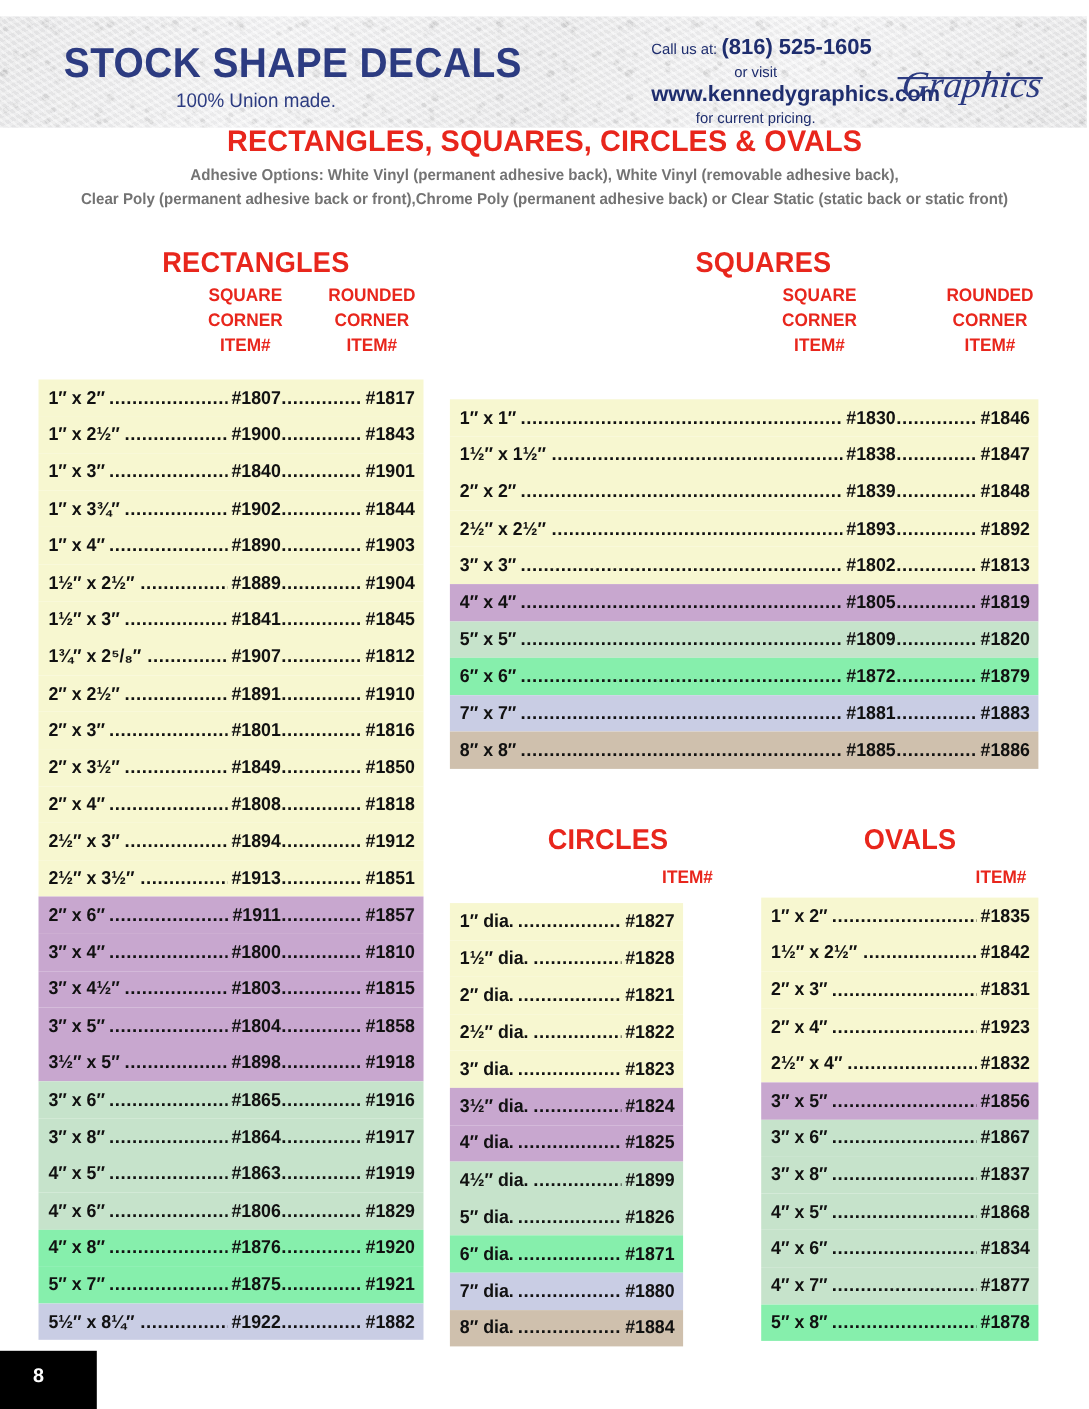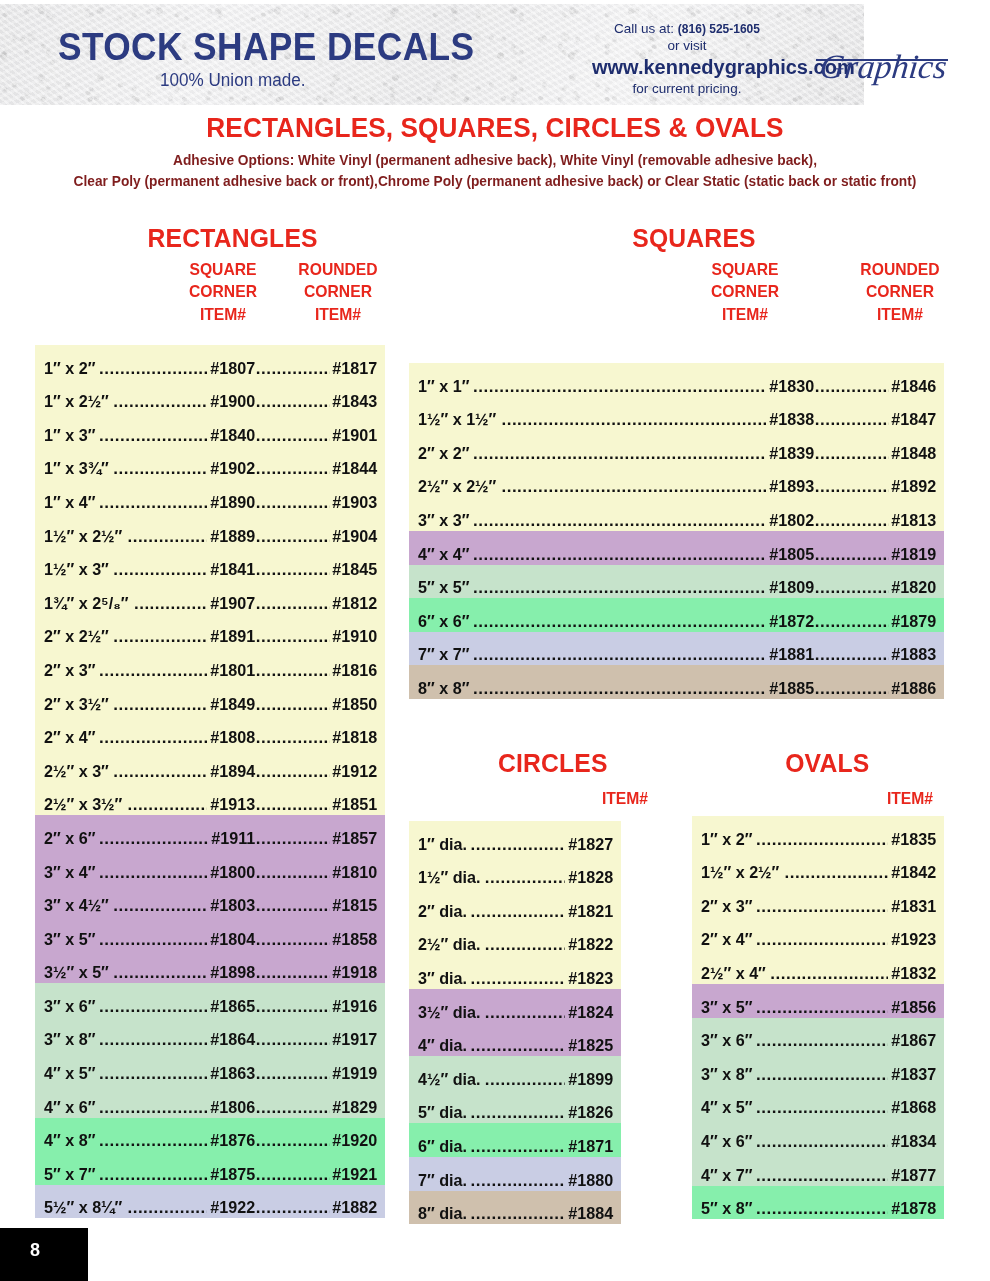--- a/index.html
+++ b/index.html
@@ -6,21 +6,21 @@
   body{
     width:990px;height:1281px;
     background:#ffffff;
     font-family:"Liberation Sans", sans-serif;
     position:relative;
     overflow:hidden;
   }
 
   
   .header-band{
-    position:absolute;left:0;top:4px;width:864px;height:101px;
+    position:absolute;left:0;top:15px;width:988px;height:101px;
     background:
       radial-gradient(circle at 12% 30%, rgba(150,150,150,.20) 0 2px, transparent 3px),
       radial-gradient(circle at 27% 72%, rgba(140,140,140,.18) 0 2px, transparent 3px),
       radial-gradient(circle at 44% 18%, rgba(150,150,150,.16) 0 2px, transparent 3px),
       radial-gradient(circle at 61% 60%, rgba(140,140,140,.18) 0 2px, transparent 3px),
       radial-gradient(circle at 78% 35%, rgba(150,150,150,.14) 0 2px, transparent 3px),
       radial-gradient(circle at 92% 80%, rgba(130,130,130,.20) 0 2px, transparent 3px),
       radial-gradient(circle at 5% 85%, rgba(130,130,130,.22) 0 3px, transparent 4px),
       radial-gradient(circle at 35% 45%, rgba(160,160,160,.12) 0 4px, transparent 5px),
       radial-gradient(circle at 70% 10%, rgba(120,120,120,.16) 0 3px, transparent 4px),
@@ -46,21 +46,21 @@
   .hdr-sub{
     position:absolute;left:160px;top:66px;z-index:3;
     font-size:18px;color:#2c3b81;white-space:nowrap;
     transform:scaleX(.95);transform-origin:left center;
   }
   .hdr-contact{
     position:absolute;left:592px;top:16px;width:190px;z-index:3;
     text-align:center;color:#1e2d6e;line-height:1.28;
   }
   .hdr-contact div{white-space:nowrap;font-size:13.5px;}
-  .hdr-contact .l1 b{font-size:12px;}
+  .hdr-contact .l1 b{font-size:20px;}
   .hdr-contact .l3{font-weight:bold;font-size:20px;}
   .logo{
     position:absolute;left:790px;top:14px;z-index:3;width:160px;height:76px;
   }
   .logo .k1{
     font-family:"Liberation Serif", serif;
     font-size:31px;color:#2c3b81;letter-spacing:.5px;
     position:absolute;left:0;top:0;white-space:nowrap;
   }
   .logo .k1 .cap{font-size:41px;}
@@ -75,40 +75,40 @@
   }
 
   
   .main-title{
     position:absolute;left:0;top:113px;width:990px;text-align:center;
     font-size:27px;font-weight:bold;color:#e8261c;letter-spacing:.1px;
     transform:scaleX(.97);
   }
   .adhesive{
     position:absolute;left:0;top:150px;width:990px;text-align:center;
-    color:#7f1d1d;line-height:1.5;
+    color:#737373;line-height:1.5;
   }
   .adhesive .ln{font-size:14.3px;font-weight:bold;white-space:nowrap;transform:scaleX(.96);display:block;}
 
   
   .sec-head{
     position:absolute;font-size:26px;font-weight:bold;color:#e8261c;
     letter-spacing:.2px;transform:scaleX(.95);white-space:nowrap;
   }
   .colhead{
     position:absolute;font-size:16.5px;font-weight:bold;color:#e8261c;
     line-height:1.36;text-align:center;width:110px;
     transform:scaleX(.95);
   }
   .colhead.one{line-height:1.36;}
 
   
   .tbl{position:absolute;}
   .row{
-    display:flex;align-items:flex-end;
+    display:flex;align-items:center;
     height:33.6px;
     font-size:17px;font-weight:bold;color:#111;
     white-space:nowrap;overflow:hidden;
     padding-left:9px;padding-right:8px;
     box-sizing:border-box;
   }
   .row .size{flex:0 0 auto;transform:scaleX(.95);transform-origin:left center;}
   .row .dots{
     flex:1 1 auto;overflow:hidden;letter-spacing:.5px;
     margin:0 1px;text-align:left;

